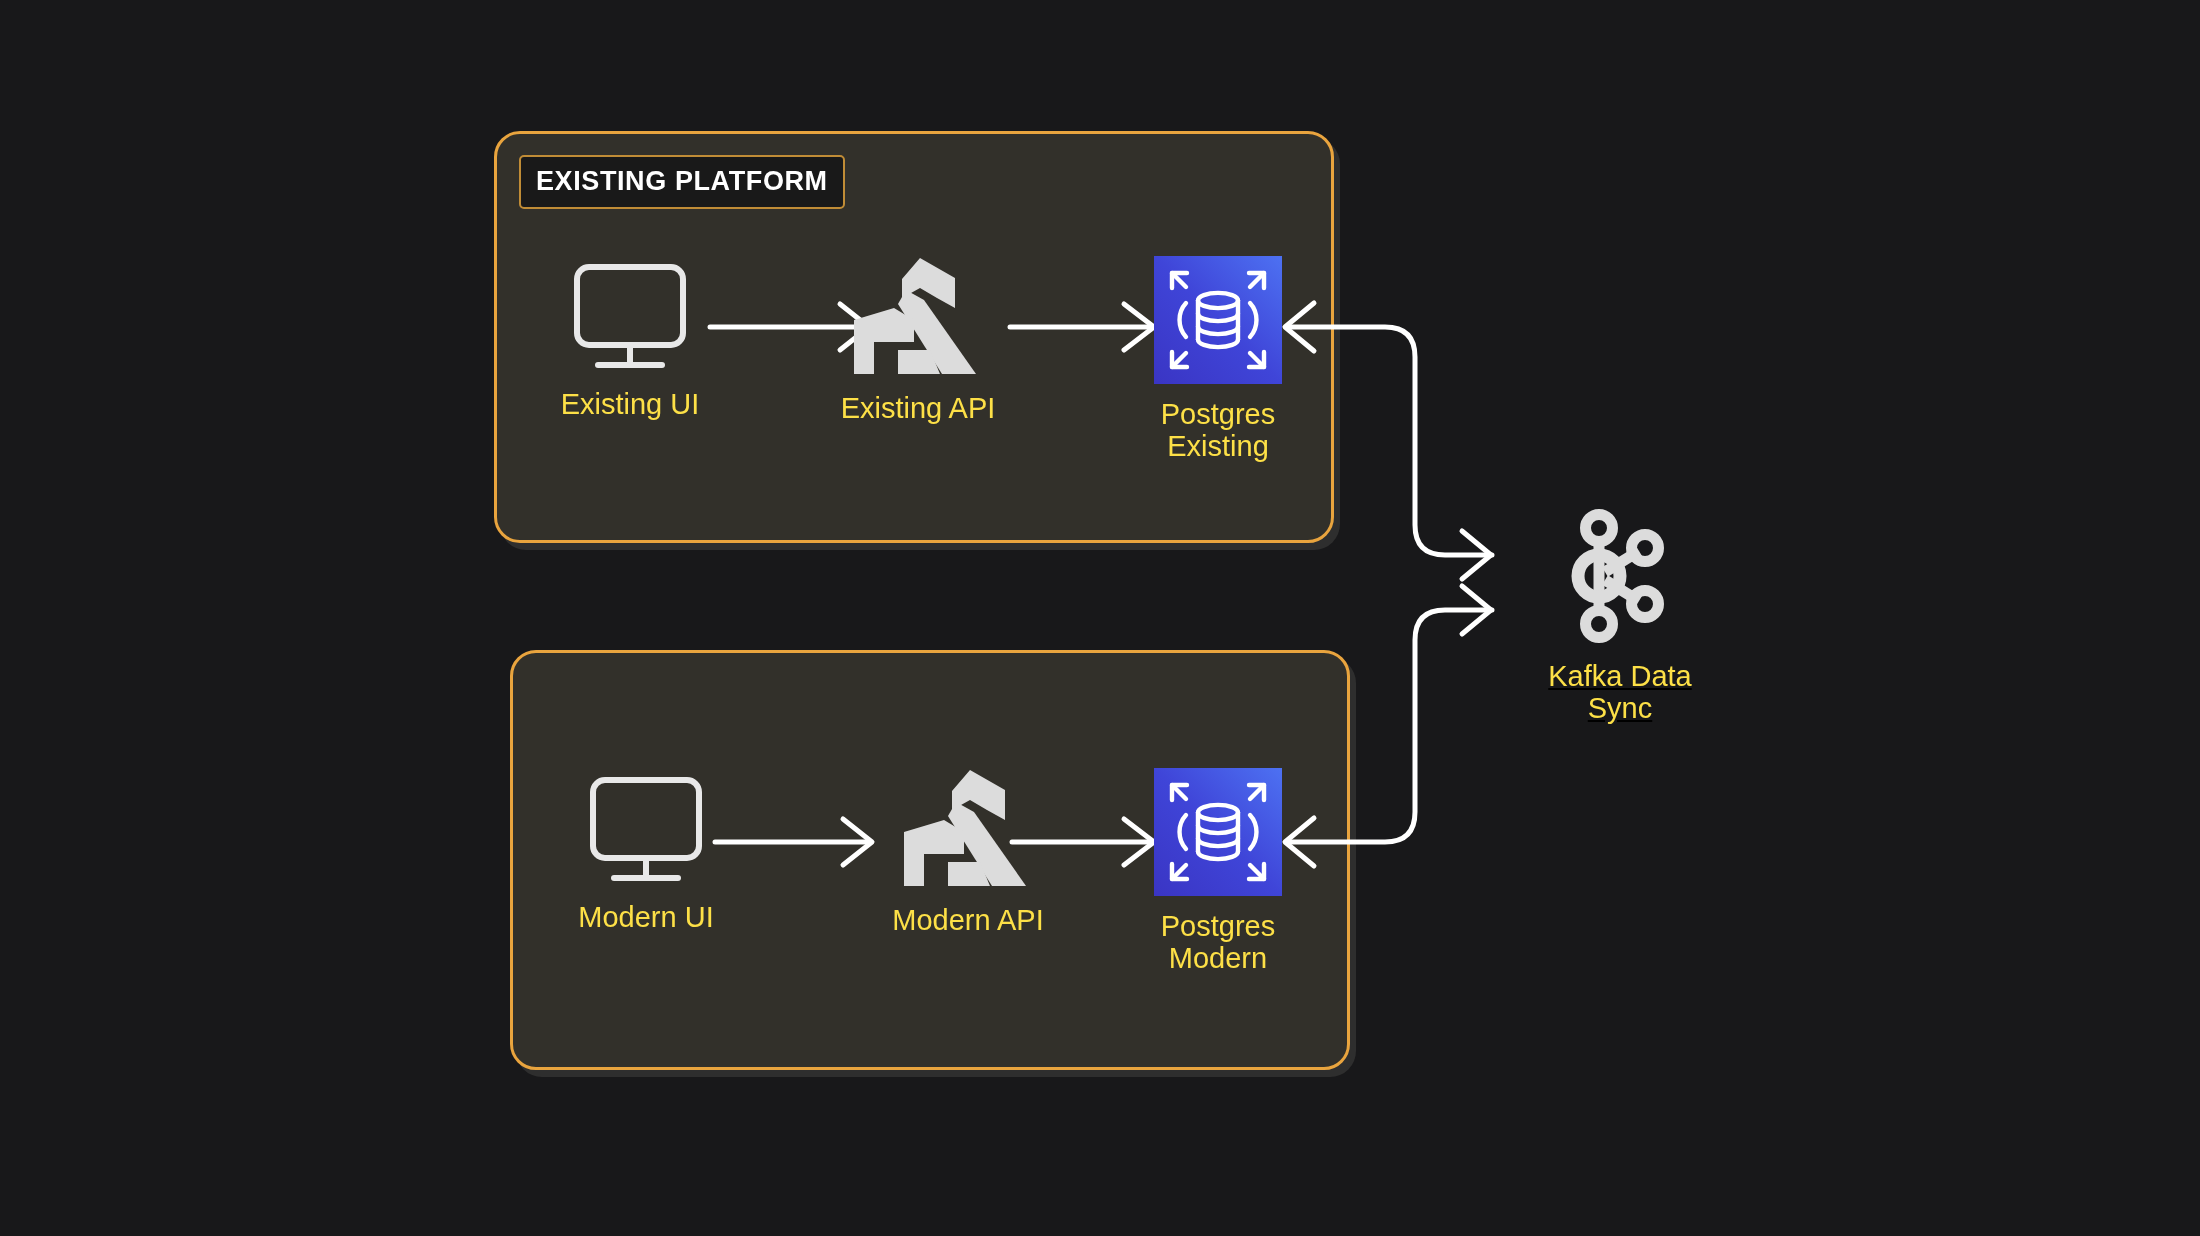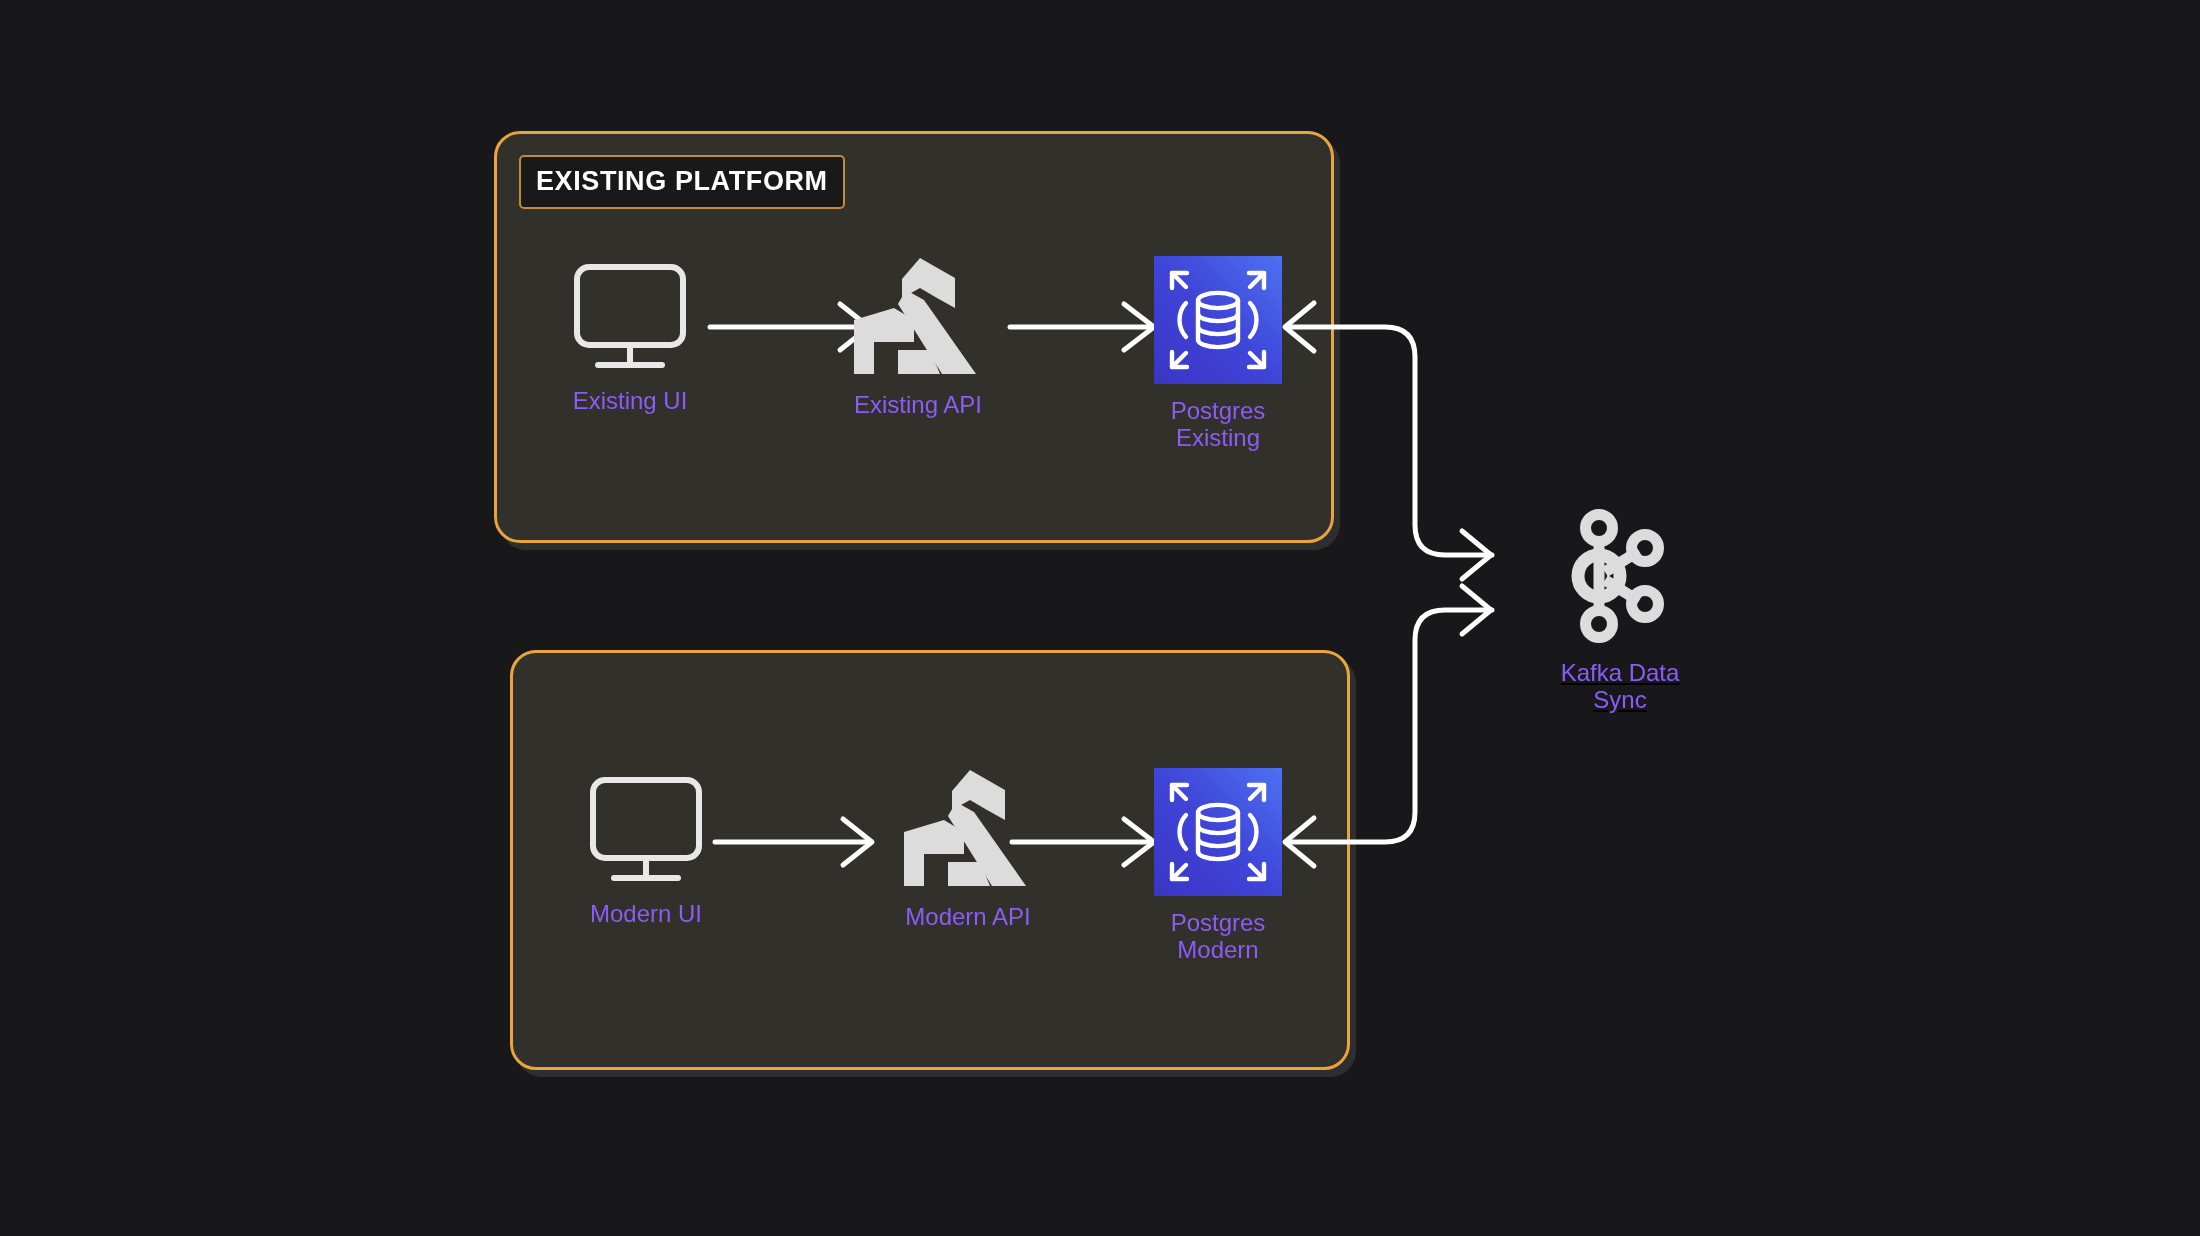--- a/index.html
+++ b/index.html
@@ -58,22 +58,22 @@
     display: flex;
     flex-direction: column;
     align-items: center;
   }
   .node-icon {
     display: block;
     line-height: 0;
   }
   .node-label {
     margin-top: 14px;
-    color: #8b5cf6;
-    font-size: 24px;
+    color: #fde047;
+    font-size: 29px;
     font-weight: 400;
     line-height: 1.12;
     text-align: center;
     white-space: pre-line;
   }
 
   
   #node-existing-ui   { left: 540px;  top: 262px; width: 180px; }
   #node-existing-api  { left: 818px;  top: 258px; width: 200px; justify-content: center; }
   #node-existing-db   { left: 1128px; top: 256px; width: 180px; }

